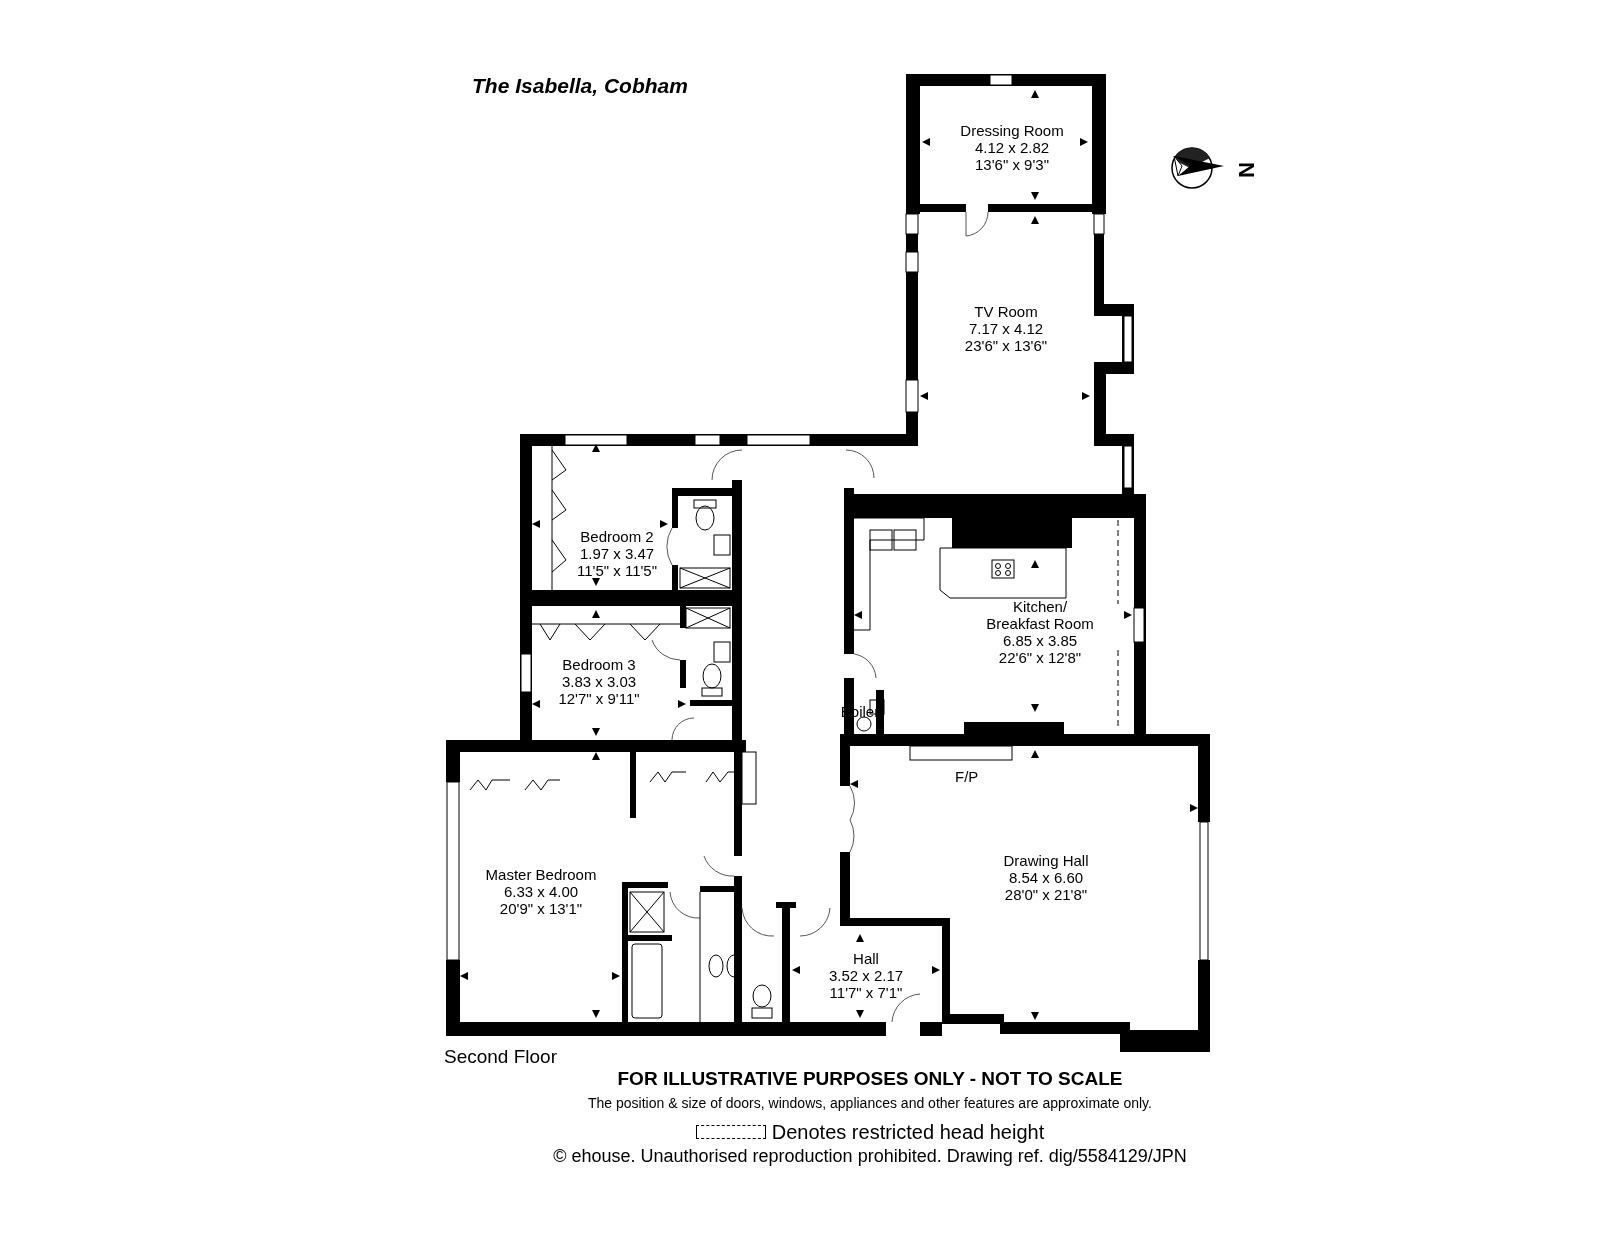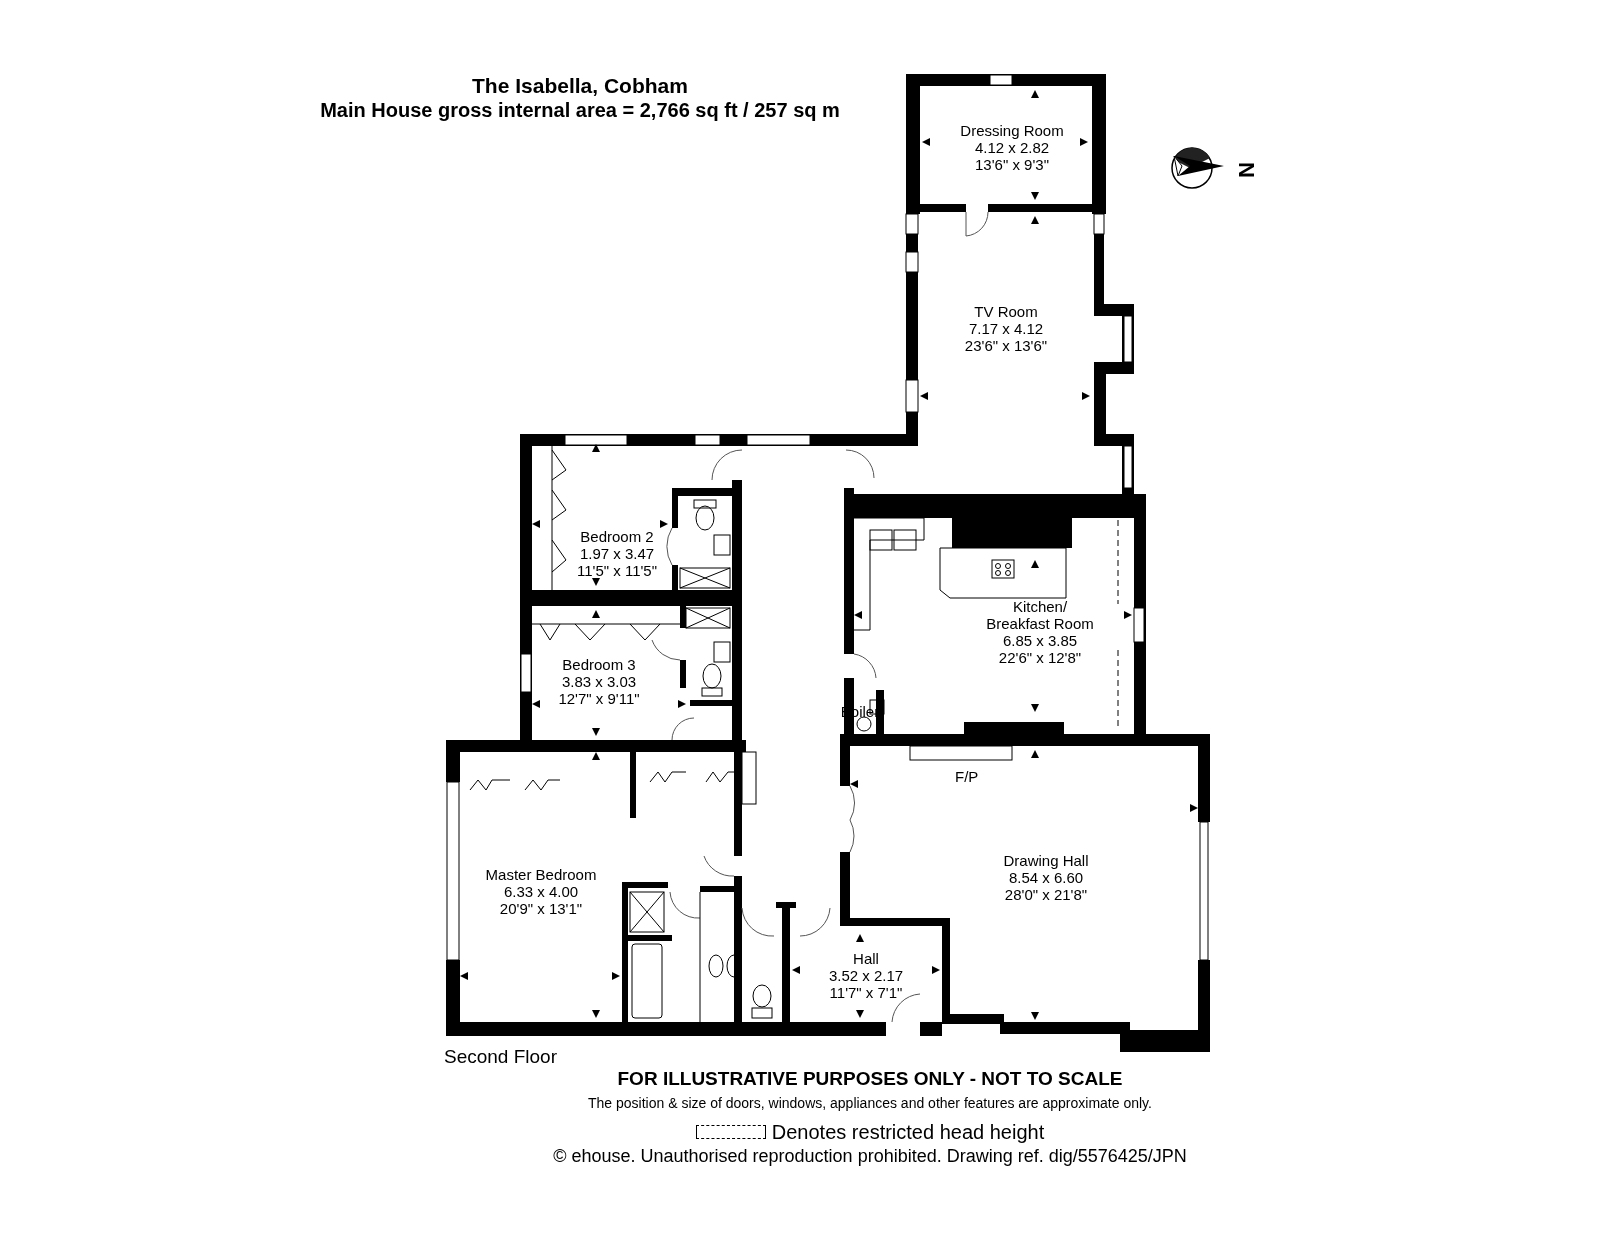--- a/index.html
+++ b/index.html
@@ -1,37 +1,36 @@
 <!DOCTYPE html>
 <html><head>
 <meta charset="utf-8">
 <style>
   html, body { margin: 0; padding: 0; background: #ffffff; }
   body { width: 1600px; height: 1236px; position: relative; overflow: hidden; font-family: "Liberation Sans", sans-serif; color: #000; }
-  .title-block { position: absolute; left: 270px; top: 74px; width: 620px; text-align: center; font-weight: bold; }
+  .title-block { position: absolute; left: 270px; top: 74px; width: 620px; text-align: center; font-weight: bold; font-style: italic; }
   .title-line1 { font-size: 21px; line-height: 24px; }
   .title-line2 { font-size: 20px; line-height: 24px; }
   svg.plan { position: absolute; left: 0; top: 0; width: 1600px; height: 1236px; }
   .room-label { position: absolute; text-align: center; font-size: 15px; line-height: 17px; white-space: nowrap; transform: translateX(-50%); }
   .room-label span { display: block; }
   .floor-label { position: absolute; left: 444px; top: 1046px; font-size: 19px; font-weight: normal; }
   .footer { position: absolute; left: 420px; width: 900px; text-align: center; }
   .disclaimer { top: 1068px; font-size: 19px; font-weight: bold; }
   .note { top: 1095px; font-size: 14px; }
   .legend { top: 1121px; font-size: 20px; }
   .legend .dash-box { display: inline-block; width: 68px; height: 12px; border: 1px dashed #000; border-top-style: dashed; margin-right: 6px; vertical-align: middle; position: relative; top: -2px; border-left: 1px solid #000; border-right: 1px solid #000; }
   .copyright { top: 1146px; font-size: 18px; }
   .fp-label { position: absolute; font-size: 15px; }
 </style>
 </head>
 <body>
 
 <div class="title-block">
   <div class="title-line1">The Isabella, Cobham</div>
-  <div class="title-line2">Main House gross internal area = 2,766 sq ft / 257 sq m</div>
 </div>
 
 <svg class="plan" viewBox="0 0 1600 1236" xmlns="http://www.w3.org/2000/svg">
   <g fill="#000" stroke="none">
 
     <rect x="906" y="74" width="198" height="12"></rect>
     <rect x="906" y="74" width="14" height="140"></rect>
     <rect x="1092" y="74" width="14" height="140"></rect>
     <rect x="906" y="204" width="60" height="8"></rect>
     <rect x="988" y="204" width="118" height="8"></rect>
@@ -282,13 +281,13 @@
   <span>11'7" x 7'1"</span>
 </div>
 
 <div class="floor-label">Second Floor</div>
 
 <div class="footer disclaimer">FOR ILLUSTRATIVE PURPOSES ONLY - NOT TO SCALE</div>
 <div class="footer note">The position &amp; size of doors, windows, appliances and other features are approximate only.</div>
 <div class="footer legend">
   <span class="dash-box"></span><span>Denotes restricted head height</span>
 </div>
-<div class="footer copyright">© ehouse. Unauthorised reproduction prohibited. Drawing ref. dig/5576425/JPN</div>
+<div class="footer copyright">© ehouse. Unauthorised reproduction prohibited. Drawing ref. dig/5584129/JPN</div>
 
 </body></html>

